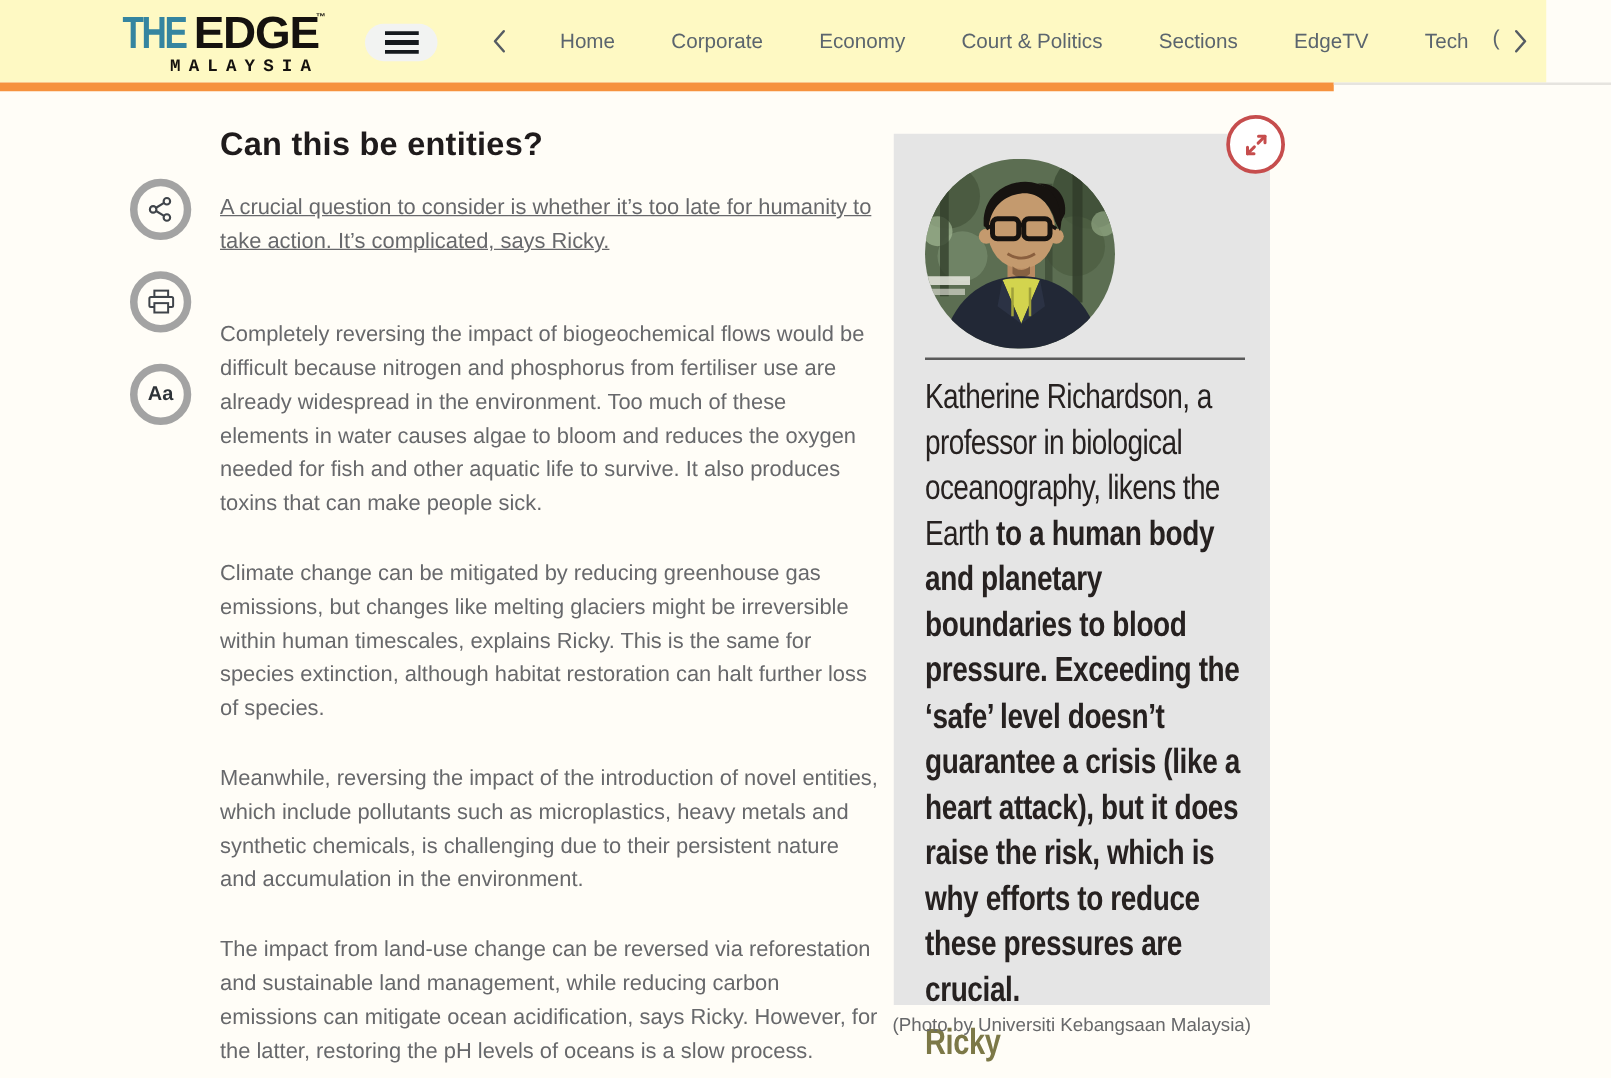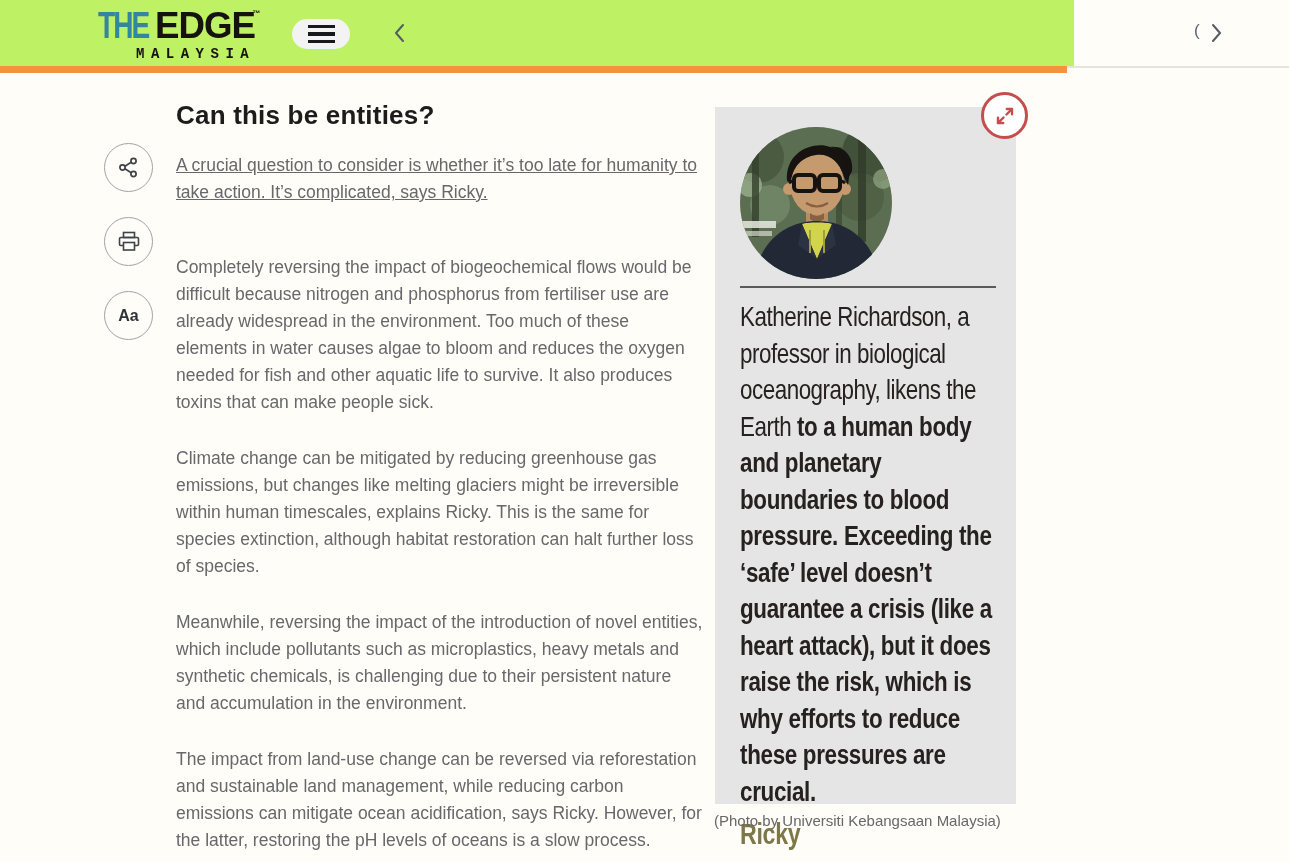--- a/index.html
+++ b/index.html
@@ -2,39 +2,39 @@
 <html><head>
 <meta charset="utf-8">
 <style>
   html,body{margin:0;padding:0;}
   body{
     width:1289px;height:862px;position:relative;overflow:hidden;
     background:#fffdf7;
     font-family:"Liberation Sans", sans-serif;
   }
   
-  .header{position:absolute;top:0;left:0;width:1074px;height:66px;background:#bef264;}
+  .header{position:absolute;top:0;left:0;width:1237px;height:66px;background:#fef9c3;}
   .logo{position:absolute;left:98px;top:8px;width:175px;height:50px;cursor:pointer;}
   .logo-row{display:flex;align-items:flex-start;line-height:1;}
   .logo-the{color:#3585A0;font-size:36px;font-weight:700;letter-spacing:-2.5px;transform:scaleX(0.78);transform-origin:0 0;display:inline-block;}
   .logo-edge{color:#15120f;font-size:36px;font-weight:700;letter-spacing:-1px;transform:scaleX(1.02);transform-origin:0 0;display:inline-block;margin-left:-8px;}
   .logo-tm{color:#15120f;font-size:8px;font-weight:700;margin-top:2px;}
   .logo-malaysia{color:#15120f;font-size:14px;font-weight:700;letter-spacing:6.5px;margin:2px 0 0 38px;font-family:Liberation Mono, monospace;}
   .hamburger{position:absolute;left:292px;top:19px;width:58px;height:30px;border-radius:15px;background:#f2f3f2;display:flex;flex-direction:column;justify-content:center;align-items:center;gap:4px;border:none;cursor:pointer;}
   .hamburger .bar{width:27px;height:3.2px;background:#15191d;}
   .nav-back{position:absolute;left:392px;top:23px;width:16px;height:20px;cursor:pointer;}
   .nav{position:absolute;left:448px;top:0;height:66px;display:flex;align-items:center;gap:45px;}
   .nav-item{font-size:16.5px;color:#5b656e;cursor:pointer;white-space:nowrap;}
   .nav-overflow{position:absolute;left:1194px;top:21px;font-size:17px;color:#5b656e;}
   .nav-fwd{position:absolute;left:1208px;top:23px;width:16px;height:20px;cursor:pointer;}
   .accent-bar{position:absolute;top:66px;left:0;width:1067px;height:7px;background:#F6923D;}
   .hairline{position:absolute;top:66px;left:1067px;width:222px;height:2px;background:#e6e4df;}
   
   .action-btn{position:absolute;left:104px;width:49px;height:49px;border-radius:50%;
-    border:1px solid #a3a3a3;background:transparent;display:flex;align-items:center;justify-content:center;
+    border:6px solid #a3a3a3;background:transparent;display:flex;align-items:center;justify-content:center;
     color:#3f444a;cursor:pointer;box-sizing:border-box;}
   .action-share{top:143px;}
   .action-print{top:217px;}
   .action-font{top:291px;font-size:16px;font-weight:700;color:#2e3338;}
   
   .article{position:absolute;left:176px;top:100px;width:527px;}
   .article h1{margin:0 0 21px 0;font-size:26px;font-weight:700;color:#1f1b1c;letter-spacing:0.2px;}
   .article p{margin:0 0 29px 0;font-size:17.5px;line-height:27px;color:#67686b;}
   .article p.lede{margin-bottom:48px;text-decoration:underline;}
   
@@ -70,20 +70,29 @@
     <span class="bar"></span>
     <span class="bar"></span>
   </button>
 
   <div class="nav-back">
     <svg width="16" height="20" viewBox="0 0 16 20">
       <polyline points="11,2 4,10 11,18" fill="none" stroke="#555c63" stroke-width="2" stroke-linecap="round" stroke-linejoin="round"></polyline>
     </svg>
   </div>
 
+  <nav class="nav">
+    <span class="nav-item">Home</span>
+    <span class="nav-item">Corporate</span>
+    <span class="nav-item">Economy</span>
+    <span class="nav-item">Court &amp; Politics</span>
+    <span class="nav-item">Sections</span>
+    <span class="nav-item">EdgeTV</span>
+    <span class="nav-item">Tech</span>
+  </nav>
 
   <span class="nav-overflow">(</span>
 
   <div class="nav-fwd">
     <svg width="16" height="20" viewBox="0 0 16 20">
       <polyline points="5,2 12,10 5,18" fill="none" stroke="#555c63" stroke-width="2" stroke-linecap="round" stroke-linejoin="round"></polyline>
     </svg>
   </div>
 </div>
 

